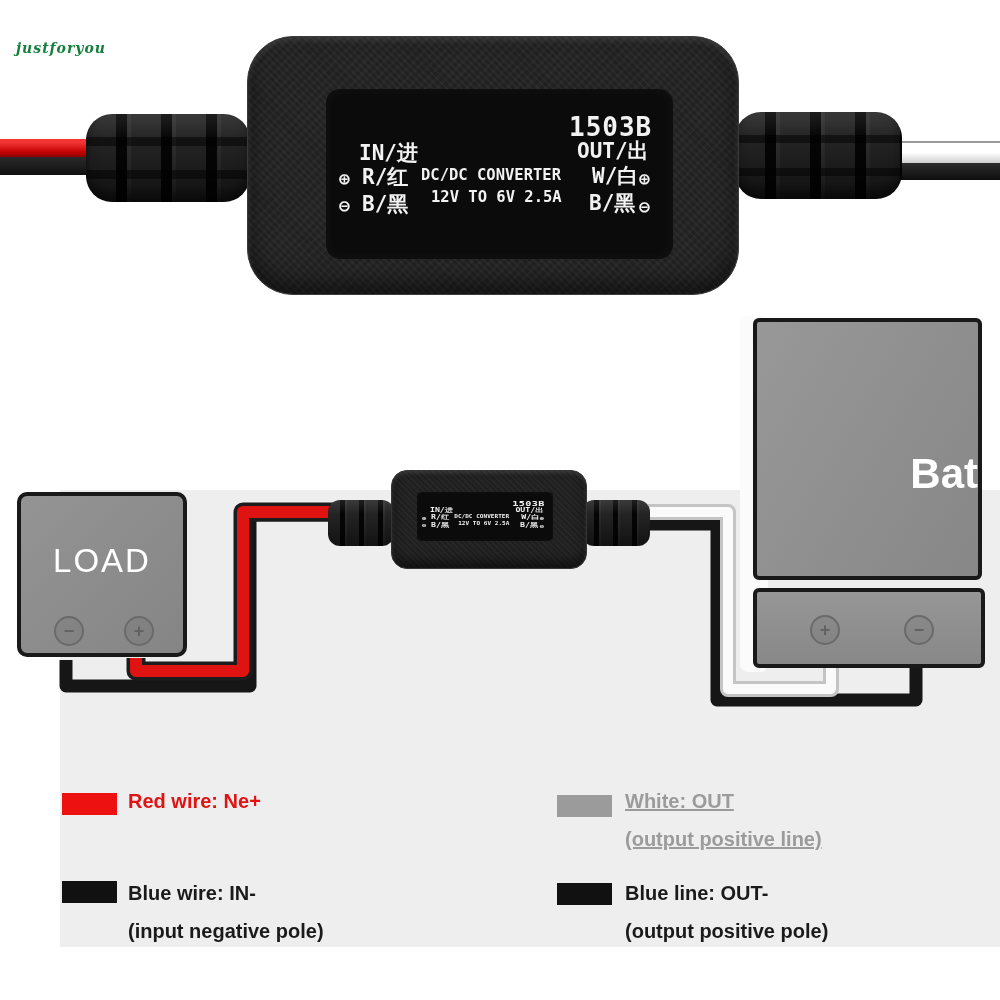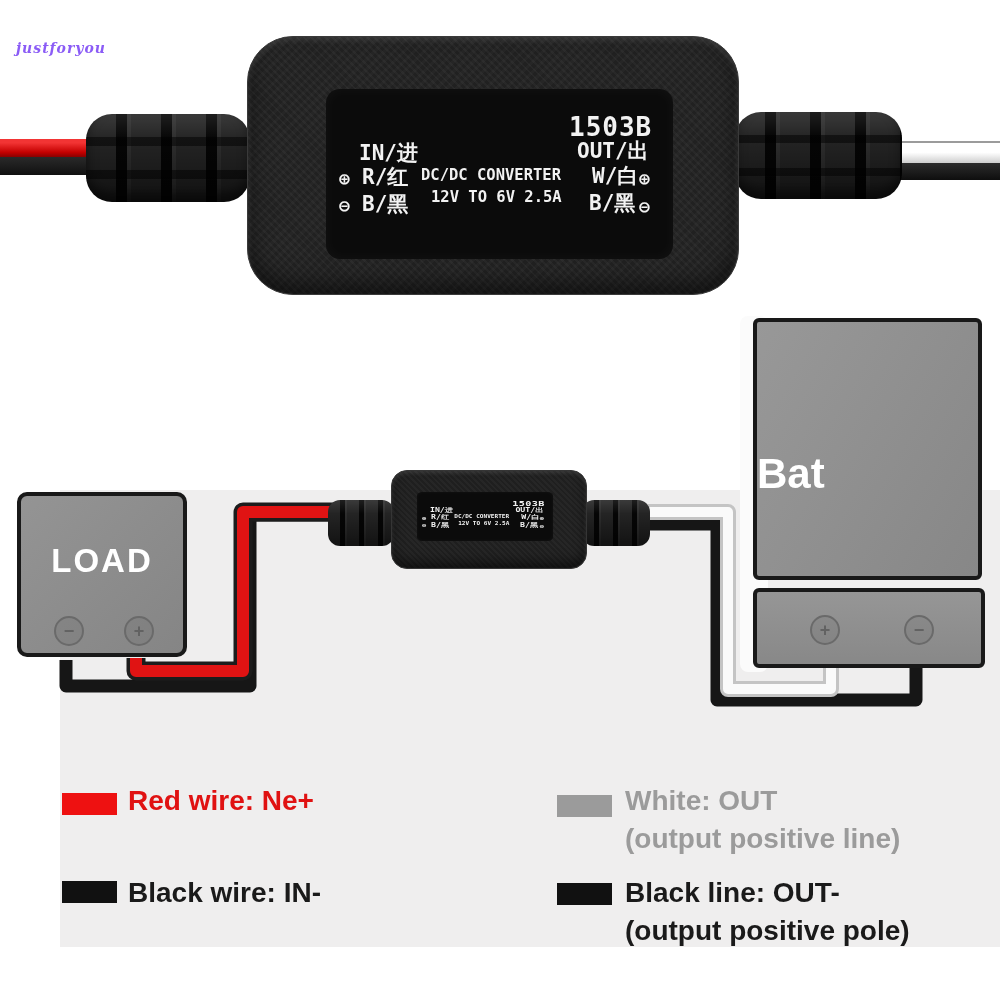--- a/index.html
+++ b/index.html
@@ -1,21 +1,21 @@
 <!DOCTYPE html>
 <html><head>
 <meta charset="utf-8">
 <style>
   html,body{margin:0;padding:0;background:#ffffff;}
   .canvas{position:relative;width:1000px;height:1000px;background:#ffffff;overflow:hidden;
           font-family:"Liberation Sans", sans-serif;}
   .abs{position:absolute;}
 
   
-  .watermark{left:16px;top:40px;font:italic bold 14px "DejaVu Serif", serif;color:#8b5cf6;letter-spacing:1px;}
+  .watermark{left:16px;top:40px;font:italic bold 14px "DejaVu Serif", serif;color:#15803d;letter-spacing:1px;}
 
   
   .wire{position:absolute;}
   .wire-red-l{left:0;top:139px;width:96px;height:19px;background:linear-gradient(#f23434 20%,#c40000 70%,#7d0000);}
   .wire-blk-l{left:0;top:157px;width:90px;height:18px;background:linear-gradient(#2a2a2a,#101010);}
   .wire-wht-r{left:893px;top:141px;width:107px;height:21px;background:linear-gradient(#ffffff 45%,#c9c9c9);border-top:2px solid #9b9b9b;border-bottom:1px solid #8a8a8a;}
   .wire-blk-r{left:893px;top:163px;width:107px;height:17px;background:linear-gradient(#2c2c2c,#0e0e0e);}
 
   .relief{position:absolute;border-radius:26px;
     background:
@@ -54,25 +54,25 @@
   .p-minus-out{left:313px;top:107px;font-size:18px;}
 
   
   .panel{left:60px;top:490px;width:940px;height:457px;background:#efeeee;}
   .wires-svg{left:0;top:0;width:1000px;height:1000px;}
 
   .box{position:absolute;background:#8d8d8d;border:4px solid #191919;box-sizing:border-box;}
   .load-box{left:17px;top:492px;width:170px;height:165px;border-radius:10px;
     background:linear-gradient(135deg,#949494,#858585);}
   .load-title{position:absolute;left:0;right:0;top:46px;text-align:center;color:#ffffff;
-    font-size:33px;font-weight:bold;letter-spacing:2px;}
+    font-size:33px;font-weight:normal;letter-spacing:2px;}
   .bat-underlay{left:740px;top:316px;width:28px;height:356px;background:#fbfbfb;border-radius:8px;}
   .bat-main{left:753px;top:318px;width:229px;height:262px;border-radius:6px;
     background:linear-gradient(120deg,#989898,#878787);}
-  .bat-title{position:absolute;left:0;right:0;top:128px;text-align:left;color:#ffffff;
+  .bat-title{position:absolute;left:0;right:0;top:128px;text-align:right;color:#ffffff;
     font-size:42px;font-weight:bold;}
   .bat-block{left:753px;top:588px;width:232px;height:80px;border-radius:6px;
     background:linear-gradient(#969696,#888888);}
 
   .term{position:absolute;width:26px;height:26px;border-radius:50%;border:2px solid #6a6a6a;
     color:#626262;display:flex;align-items:center;justify-content:center;
     font-size:18px;font-weight:bold;background:rgba(0,0,0,.05);}
 
   
   .mini-relief{position:absolute;border-radius:12px;
@@ -85,21 +85,21 @@
     background:
       repeating-linear-gradient(45deg, rgba(255,255,255,.03) 0 2px, transparent 2px 4px),
       #1f1f1f;
     border:1px solid #353535;
     box-shadow:inset 0 2px 4px rgba(255,255,255,.12), inset 0 -6px 12px rgba(0,0,0,.55);}
   .mini-plate-wrap{left:417px;top:492px;width:136px;height:49px;}
   .mini-plate-wrap .plate{left:0;top:0;transform:scale(0.392,0.288);transform-origin:0 0;}
 
   
   .leg-swatch{position:absolute;width:55px;height:22px;}
-  .leg-text{position:absolute;font-weight:bold;font-size:28px;line-height:38px;white-space:nowrap;}
+  .leg-text{position:absolute;font-weight:bold;font-size:20px;line-height:38px;white-space:nowrap;}
 </style>
 </head>
 <body>
 
 <div class="canvas">
 
   <div class="abs watermark">justforyou</div>
 
   <div>
     <div class="wire wire-red-l"></div>
@@ -186,29 +186,30 @@
   </div>
 
   <div>
     <div class="leg-swatch" style="left: 62px; top: 793px; background: rgb(238, 17, 17);"></div>
     <div class="leg-text" style="left: 128px; top: 782px; color: rgb(224, 18, 18);">
       <div>Red wire: Ne+</div>
     </div>
 
     <div class="leg-swatch" style="left: 62px; top: 881px; background: rgb(17, 17, 17);"></div>
     <div class="leg-text" style="left: 128px; top: 874px; color: rgb(26, 26, 26);">
-      <div>Black wire: IN-</div>
+      <div>Blue wire: IN-</div>
+      <div>(input negative pole)</div>
     </div>
 
     <div class="leg-swatch" style="left: 557px; top: 795px; background: rgb(155, 155, 155);"></div>
-    <div class="leg-text" style="left: 625px; top: 782px; color: rgb(155, 155, 155);">
+    <div class="leg-text" style="left: 625px; top: 782px; color: rgb(155, 155, 155); text-decoration: underline;">
       <div>White: OUT</div>
       <div>(output positive line)</div>
     </div>
 
     <div class="leg-swatch" style="left: 557px; top: 883px; background: rgb(17, 17, 17);"></div>
     <div class="leg-text" style="left: 625px; top: 874px; color: rgb(26, 26, 26);">
-      <div>Black line: OUT-</div>
+      <div>Blue line: OUT-</div>
       <div>(output positive pole)</div>
     </div>
   </div>
 
 </div>
 
 </body></html>

